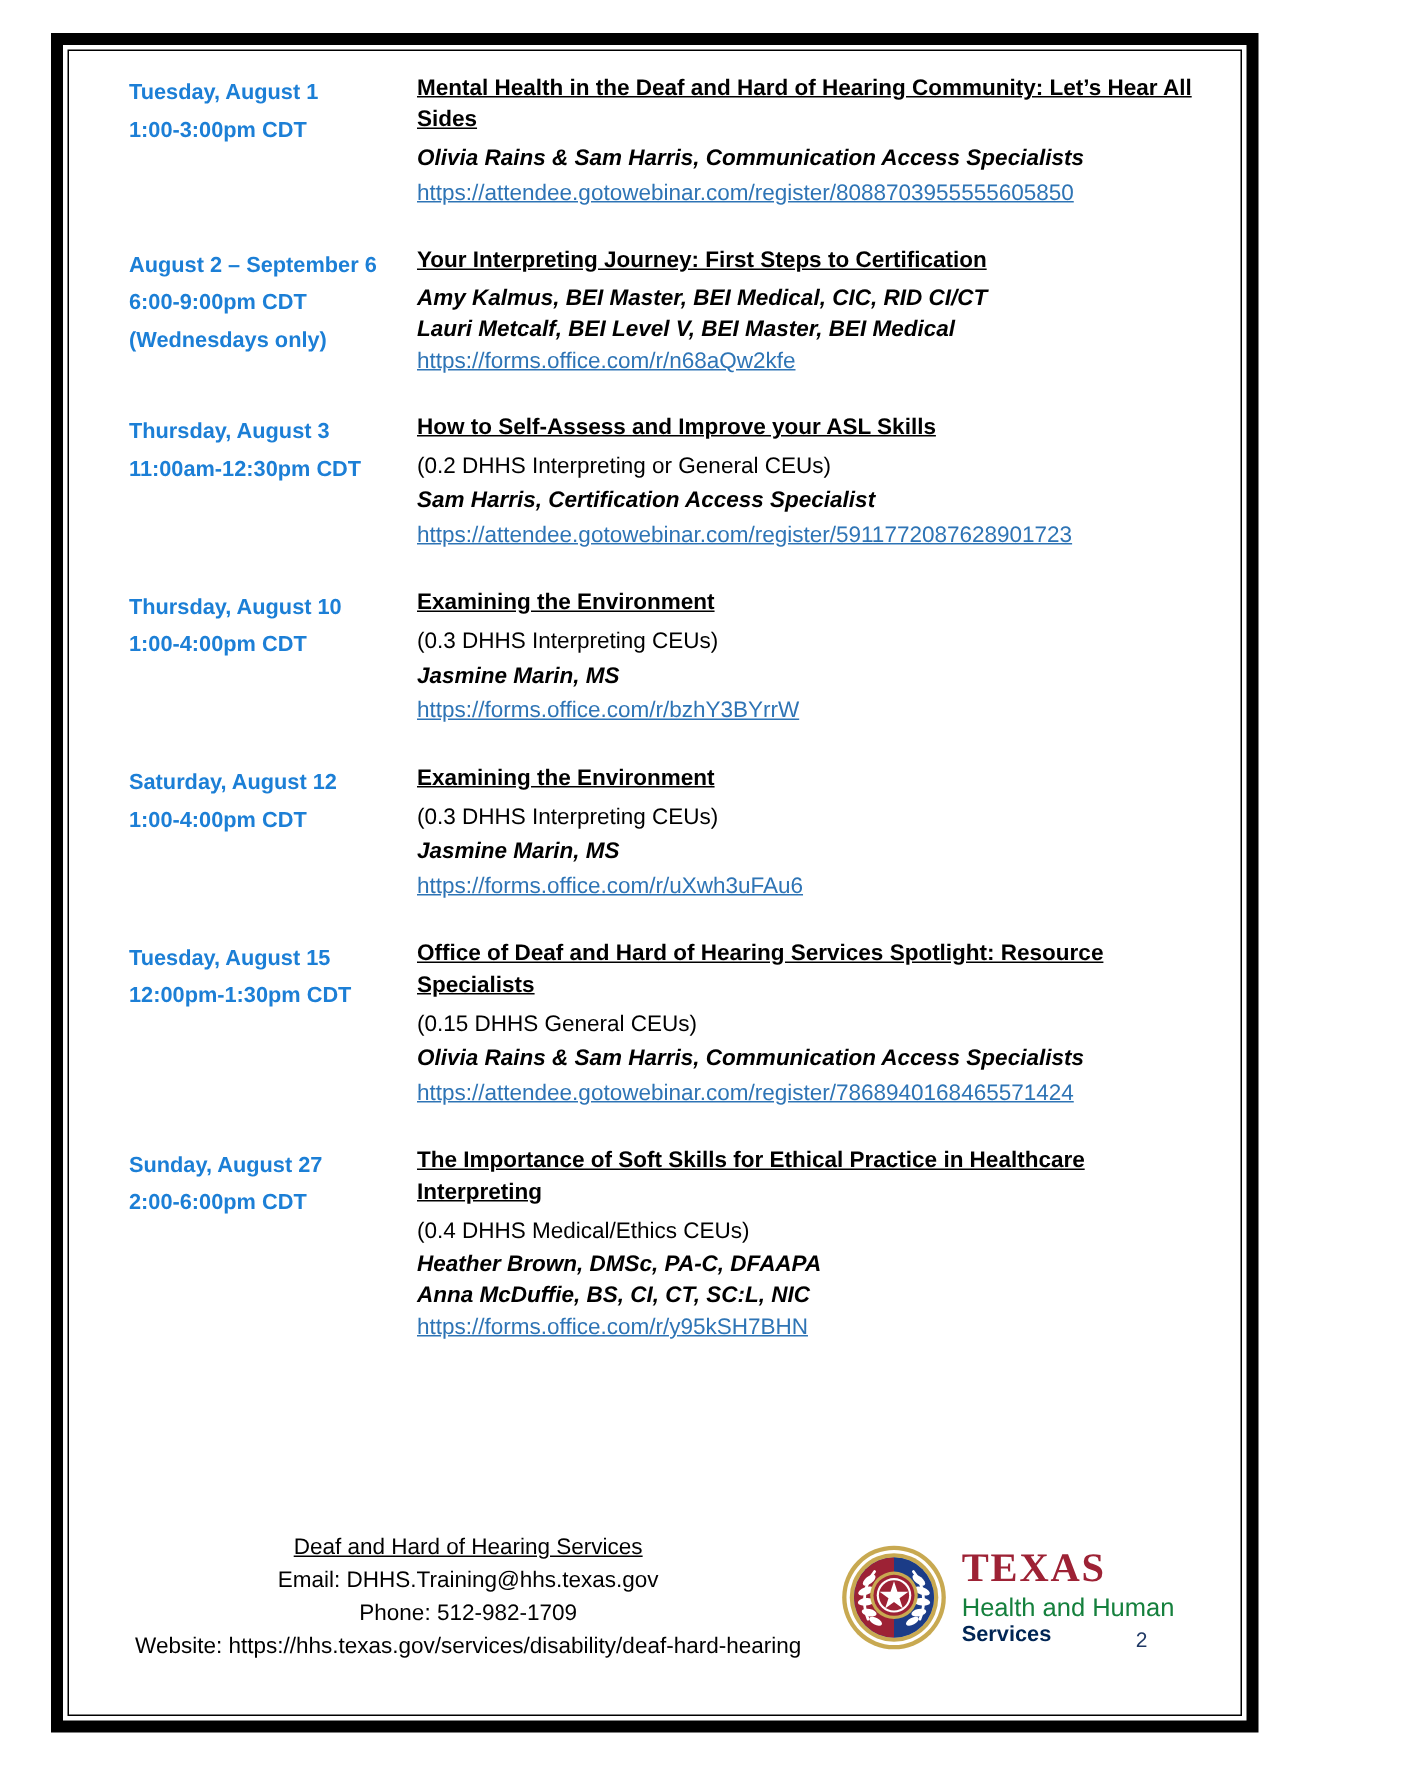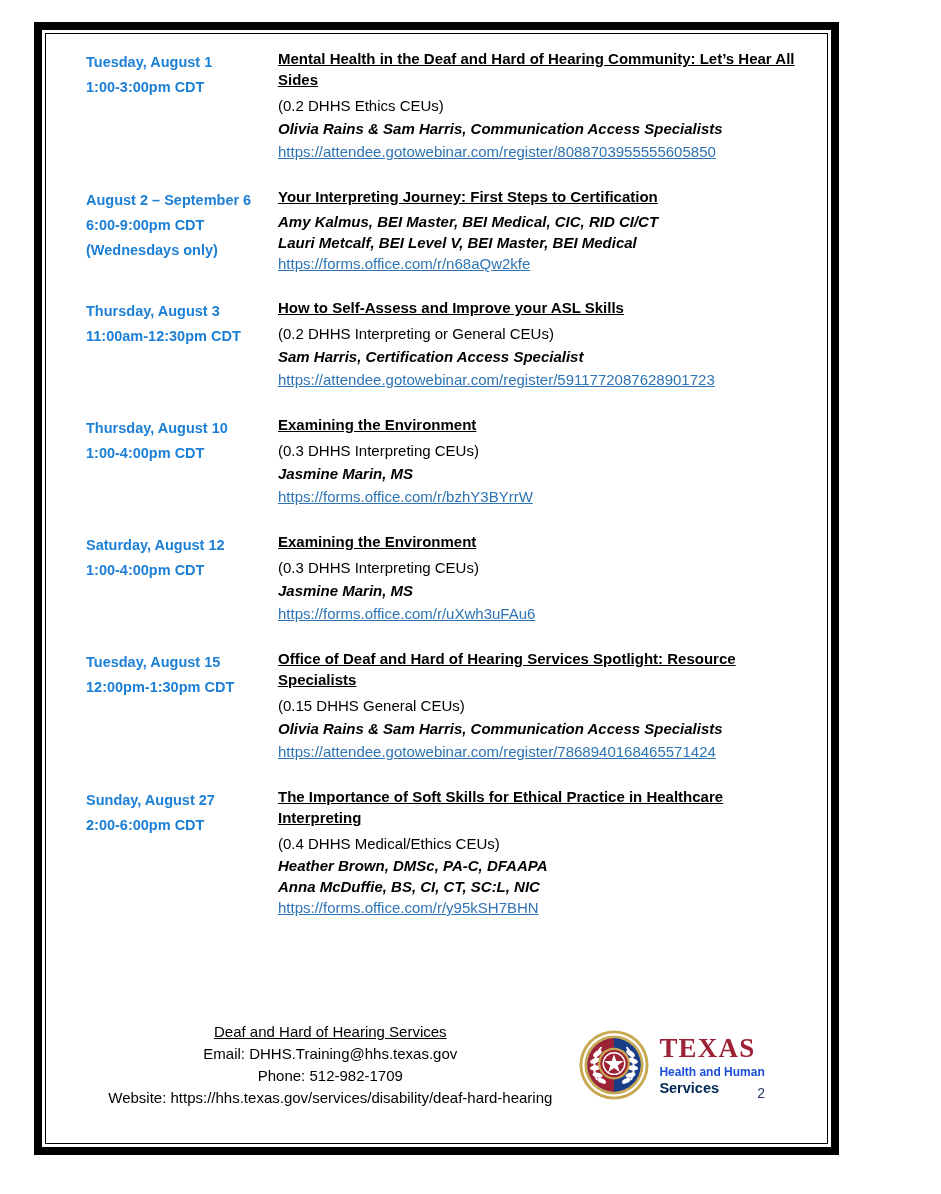--- a/index.html
+++ b/index.html
@@ -142,23 +142,23 @@
   #logo-words { line-height: 1; }
   #logo-texas {
     color: #9D2235;
     font-weight: bold;
     font-size: 27px;
     letter-spacing: 1.2px;
     font-family: Liberation Serif, serif;
     display: block;
   }
   #logo-sub1 {
-    color: #1d4ed8;
-    font-weight: bold;
-    font-size: 12px;
+    color: #15803d;
+    font-weight: normal;
+    font-size: 17px;
     display: block;
     margin-top: 4px;
   }
   #logo-sub2 {
     color: #002554;
     font-weight: bold;
     font-size: 14.5px;
     display: block;
     margin-top: 3px;
   }
@@ -171,21 +171,20 @@
     <div id="content">
 
       <div id="event-list">
           <div class="event">
             <div class="event-when">
               <span class="when-line">Tuesday, August 1</span>
               <span class="when-line">1:00-3:00pm CDT</span>
             </div>
             <div class="event-body">
               <div class="event-title">Mental Health in the Deaf and Hard of Hearing Community: Let’s Hear All Sides</div>
-              <div class="event-ceus">(0.2 DHHS Ethics CEUs)</div>
               <div class="event-presenter">Olivia Rains &amp; Sam Harris, Communication Access Specialists</div>
               <a class="event-link" href="#">https://attendee.gotowebinar.com/register/8088703955555605850</a>
             </div>
           </div>
           <div class="event tight">
             <div class="event-when">
               <span class="when-line">August 2 – September 6</span>
               <span class="when-line">6:00-9:00pm CDT</span>
               <span class="when-line">(Wednesdays only)</span>
             </div>

